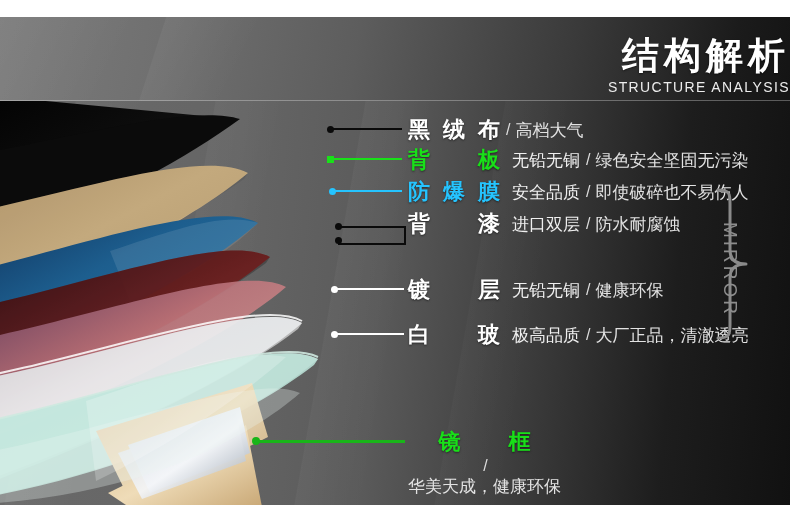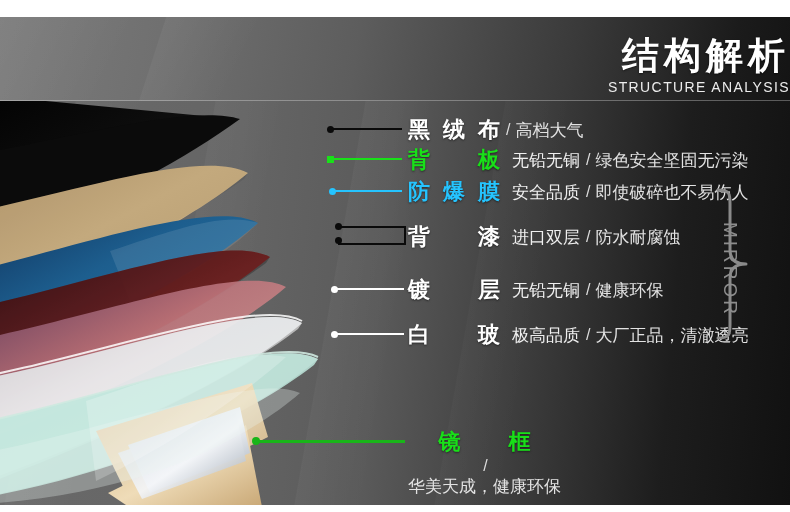--- a/index.html
+++ b/index.html
@@ -235,21 +235,21 @@
     <span class="desc-sub">绿色安全坚固无污染</span>
   </div>
 
   <div class="row" style="left:408px;top:177px;">
     <span class="term w3" style="color:#25c4ff;">防爆膜</span>
     <span class="desc-main">安全品质</span>
     <span class="sep">/</span>
     <span class="desc-sub">即使破碎也不易伤人</span>
   </div>
 
-  <div class="row" style="left:408px;top:222px;">
+  <div class="row" style="left:408px;top:209px;">
     <span class="term" style="color:#ffffff;">背漆</span>
     <span class="desc-main">进口双层</span>
     <span class="sep">/</span>
     <span class="desc-sub">防水耐腐蚀</span>
   </div>
 
   <div class="row" style="left:408px;top:275px;">
     <span class="term" style="color:#ffffff;">镀层</span>
     <span class="desc-main">无铅无铜</span>
     <span class="sep">/</span>

